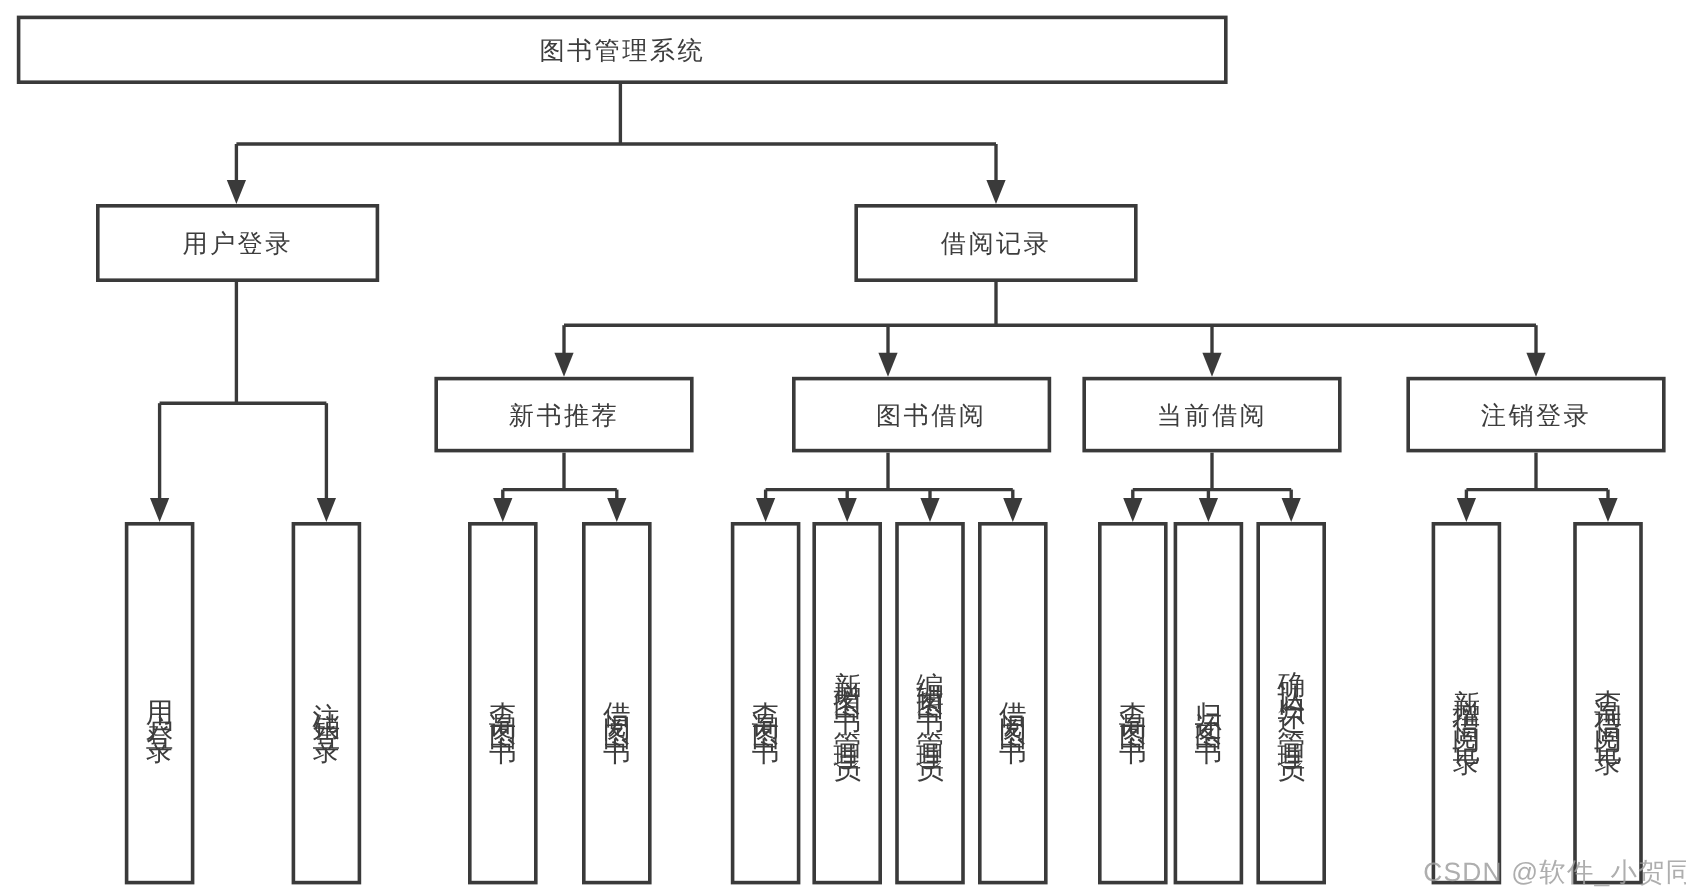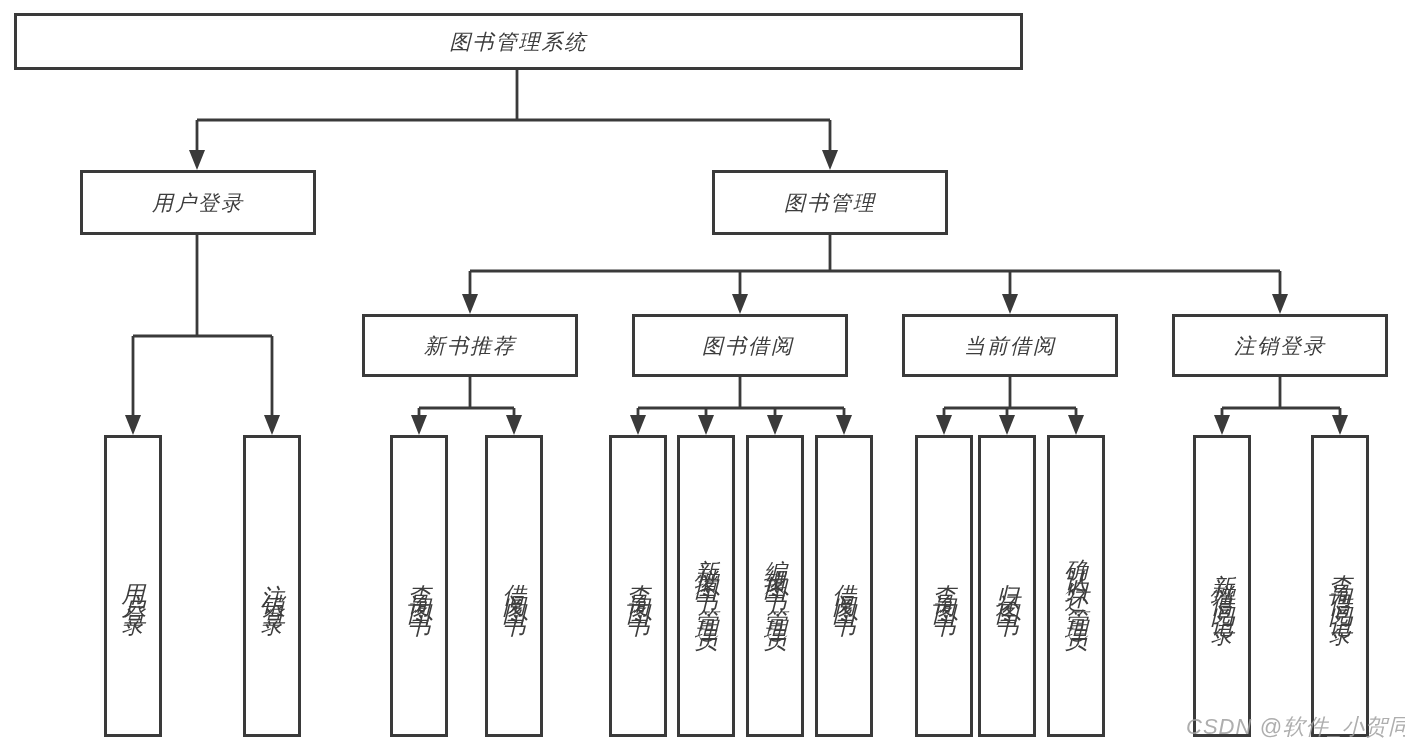--- a/index.html
+++ b/index.html
@@ -9,21 +9,20 @@
     width: 1405px;
     height: 747px;
     overflow: hidden;
     font-family: "Liberation Sans", "DejaVu Sans", sans-serif;
   }
   .stage {
     position: relative;
     width: 1405px;
     height: 539px;
     background: #ffffff;
-    font-style: italic;
   }
   svg.connectors {
     position: absolute;
     left: 0; top: 0;
     width: 1405px; height: 747px;
     z-index: 0;
   }
   .box {
     position: absolute;
     box-sizing: border-box;
@@ -38,21 +37,21 @@
   .hlabel {
     font-size: 21px;
     letter-spacing: 2px;
     white-space: nowrap;
   }
   .root-box   { left: 14px;  top: 13px;  width: 1009px; height: 57px; }
   .l2-a       { left: 80px;  top: 170px; width: 236px;  height: 65px; }
   .l2-b       { left: 712px; top: 170px; width: 236px;  height: 65px; }
   .l3         { top: 314px;  height: 63px; width: 216px; }
   .l3-a { left: 362px; align-items: center; }
-  .l3-b { left: 632px; padding-left: 16px; }
+  .l3-b { left: 660px; padding-left: 16px; }
   .l3-c { left: 902px; }
   .l3-d { left: 1172px; }
   .leaf {
     top: 435px;
     height: 302px;
     width: 58px;
   }
   .vlabel {
     writing-mode: vertical-rl;
     text-orientation: mixed;
@@ -157,21 +156,21 @@
   </svg>
 
   <div class="box root-box">
     <span class="hlabel">图书管理系统</span>
   </div>
 
   <div class="box l2-a">
     <span class="hlabel">用户登录</span>
   </div>
   <div class="box l2-b">
-    <span class="hlabel">图书管理</span>
+    <span class="hlabel">借阅记录</span>
   </div>
 
   <div class="box l3 l3-a">
     <span class="hlabel">新书推荐</span>
   </div>
   <div class="box l3 l3-b">
     <span class="hlabel">图书借阅</span>
   </div>
   <div class="box l3 l3-c">
     <span class="hlabel">当前借阅</span>

